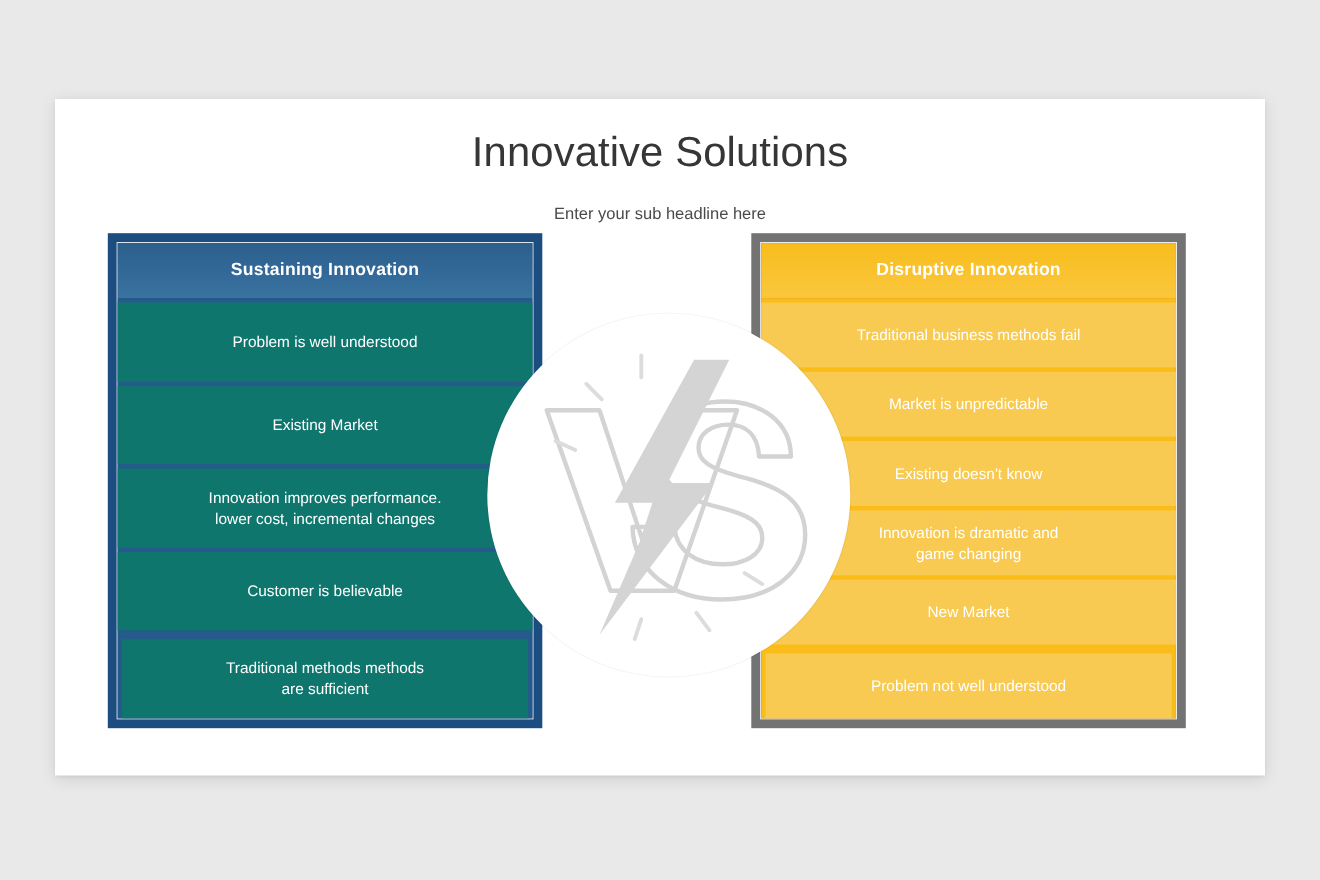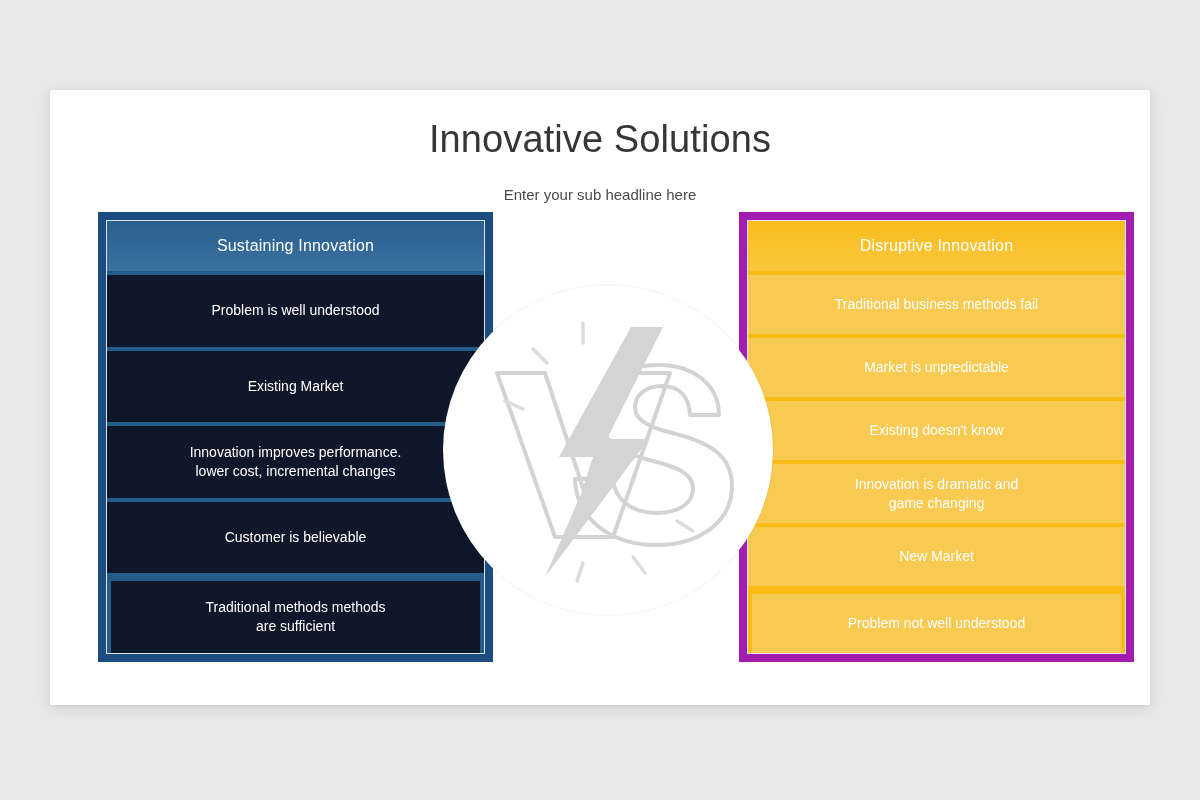--- a/index.html
+++ b/index.html
@@ -53,38 +53,38 @@
 
   
   .panel {
     position: absolute;
     top: 122px;
     width: 395px;
     height: 450px;
     padding: 8px;
   }
   #panel-left  { left: 48px; background: #1b4d80; }
-  #panel-right { left: 689px; background: #a21caf; }
+  #panel-right { left: 633px; background: #737373; }
 
   .panel-inner {
     position: relative;
     width: 100%;
     height: 100%;
     border: 1px solid rgba(255,255,255,0.85);
     display: flex;
     flex-direction: column;
   }
 
   .panel-header {
     flex: 0 0 50px;
     display: flex;
     align-items: center;
     justify-content: center;
     font-size: 16px;
-    font-weight: normal;
+    font-weight: bold;
     color: #ffffff;
     text-align: center;
     letter-spacing: 0.2px;
   }
   #panel-left .panel-header {
     background: linear-gradient(to bottom, #2d5f8c 0%, #336a99 60%, #3a739f 100%);
   }
   #panel-right .panel-header {
     background: linear-gradient(to bottom, #f8bd1c 0%, #f9c331 60%, #fac63c 100%);
   }
@@ -104,21 +104,21 @@
     display: flex;
     align-items: center;
     justify-content: center;
     text-align: center;
     font-size: 14px;
     font-weight: 400;
     color: #ffffff;
     line-height: 1.35;
     padding: 0 14px;
   }
-  #panel-left  .row { background: #0f172a; }
+  #panel-left  .row { background: #0f766e; }
   #panel-right .row { background: #f9ca51; }
 
   
   .row.row-last {
     margin: 4px 4px 0 4px;
     flex: 1 1 0;
   }
 
   
   #vs-badge {

